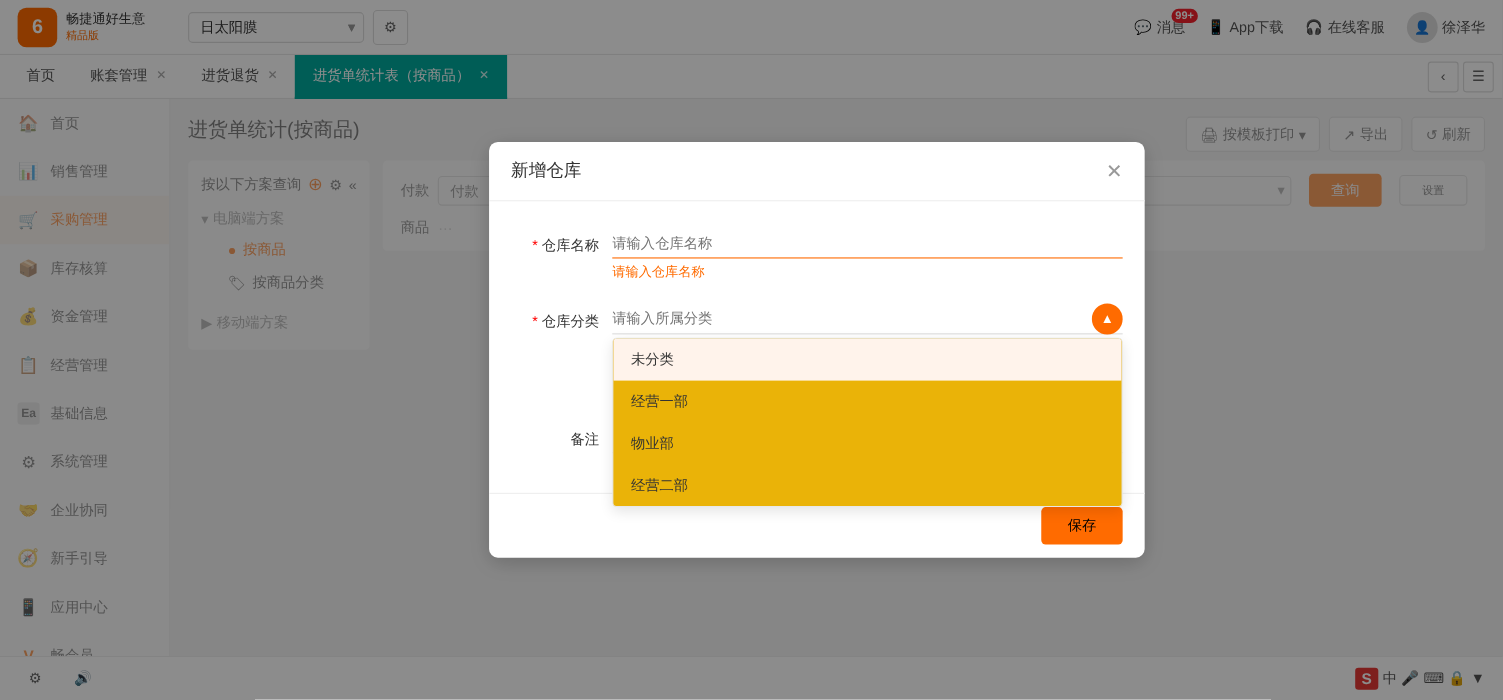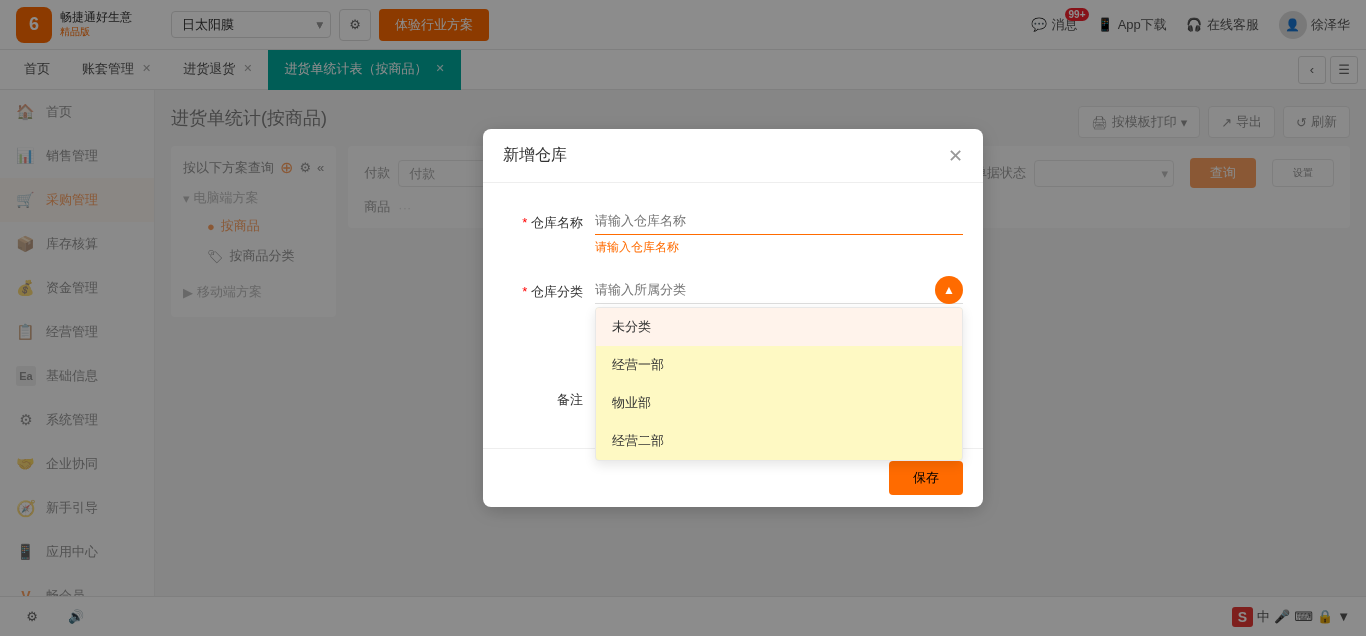--- a/index.html
+++ b/index.html
@@ -348,21 +348,21 @@
     }
 
     
     .modal {
       position: fixed;
       top: 50%;
       left: 50%;
       transform: translate(-40%, -50%);
       background: #fff;
       border-radius: 8px;
-      width: 500px;
+      width: 596px;
       z-index: 200;
       box-shadow: 0 4px 20px rgba(0,0,0,0.2);
       overflow: visible;
     }
     .modal-header {
       padding: 16px 20px;
       border-bottom: 1px solid #eee;
       display: flex;
       align-items: center;
       justify-content: space-between;
@@ -447,21 +447,21 @@
       justify-content: center;
       color: white;
       font-size: 12px;
       cursor: pointer;
     }
     .dropdown-list {
       position: absolute;
       top: 110%;
       left: 0;
       width: 100%;
-      background: #fef9c3;
+      background: #eab308;
       border: 1px solid #e8e8e8;
       border-radius: 4px;
       box-shadow: 0 4px 12px rgba(0,0,0,0.1);
       z-index: 300;
       overflow: hidden;
     }
     .dropdown-item {
       padding: 10px 16px;
       cursor: pointer;
       font-size: 13px;
@@ -530,27 +530,26 @@
     <div class="logo-icon">
       <span>6</span>
     </div>
     <div>
       <div class="logo-text">畅捷通好生意</div>
       <div class="logo-sub">精品版</div>
     </div>
   </div>
   <div class="search-area">
     <div class="search-select-wrap">
-      <input type="text" class="search-select" style="width: 160px;" value="日太阳膜">
+      <input type="text" class="search-select" style="width: 160px; font-family: Liberation Serif, serif;" value="日太阳膜">
       <span style="position:absolute;right:8px;color:#999;pointer-events:none;">▾</span>
     </div>
     <div class="gear-btn">
       <span>⚙</span>
     </div>
-    <button class="trial-btn">体验行业方案</button>
   </div>
   <div class="header-right">
     <div class="header-right-item notification-wrap">
       <span>💬</span>
       <span>消息</span>
       <span class="badge">99+</span>
     </div>
     <div class="header-right-item">
       <span>📱</span>
       <span>App下载</span>

